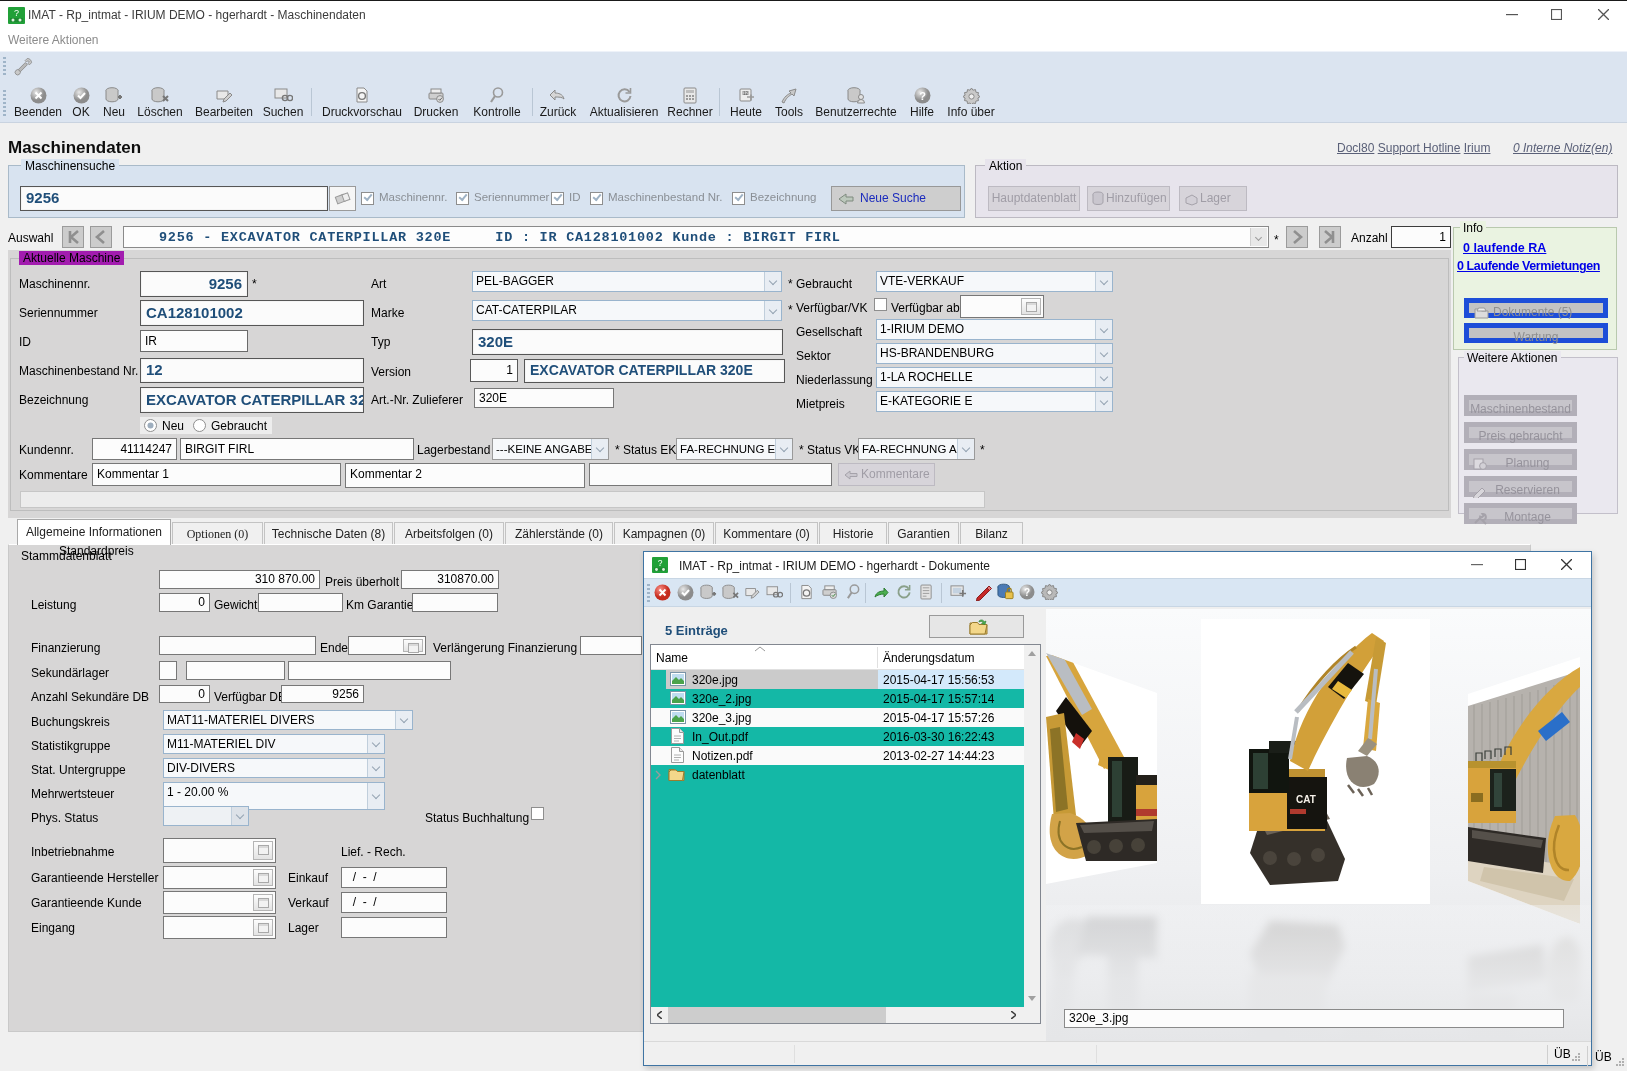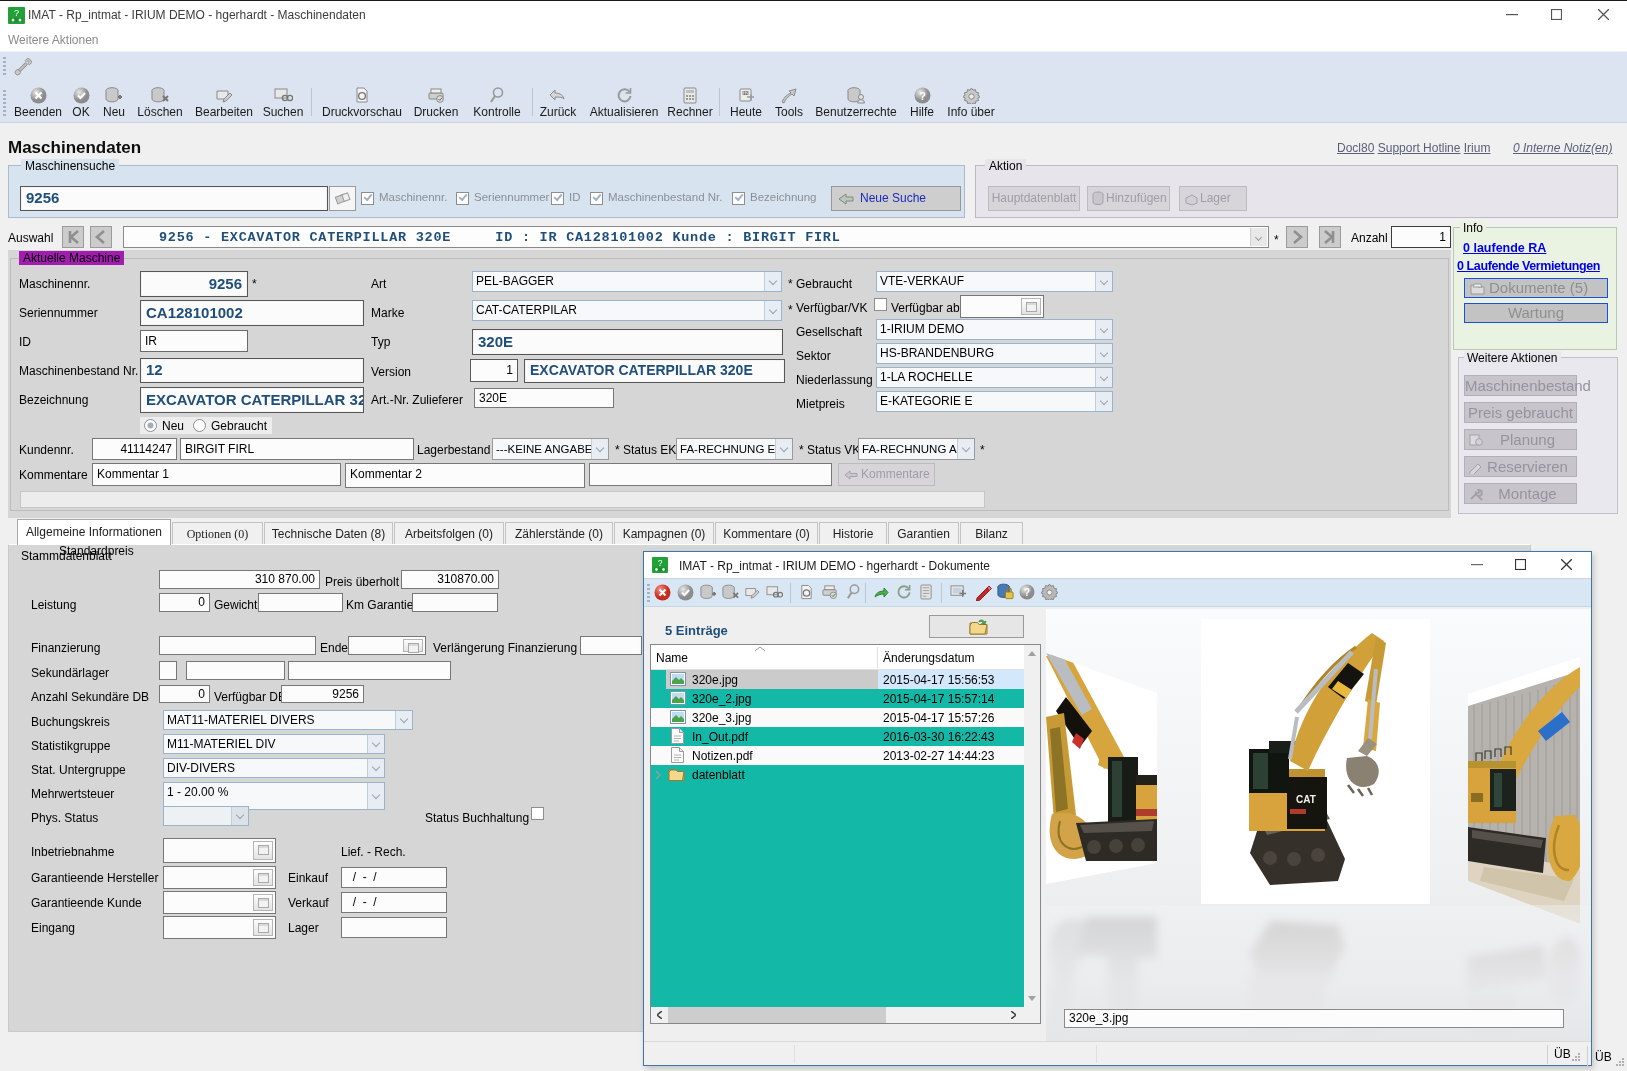--- a/index.html
+++ b/index.html
@@ -8,21 +8,21 @@
   .abs { position:absolute; }
   .lbl { position:absolute; font-size:12px; color:#000; white-space:nowrap; }
   .in { position:absolute; background:#fcfcfc; border:1px solid #777; font-size:12px; line-height:17px; padding:0 4px; white-space:nowrap; overflow:hidden; }
   .in2 { position:absolute; background:#fbfbfb; border:1px solid #565656; box-shadow:inset 0 0 0 1px #f4f4f4; font-weight:bold; color:#1f4e79; font-size:15px; padding:0 5px; white-space:nowrap; overflow:hidden; }
   .dd { position:absolute; background:#f6f8fa; border:1px solid #99b4cd; font-size:12px; padding:0 3px; white-space:nowrap; overflow:hidden; }
   .dd .ar { position:absolute; right:0; top:0; bottom:0; width:17px; background:#e8edf3; border-left:1px solid #c0cedb; }
   .dd .ar:after { content:""; position:absolute; left:5px; top:50%; margin-top:-4px; width:5px; height:5px; border-right:1px solid #94a3b2; border-bottom:1px solid #94a3b2; transform:rotate(45deg); }
   .chk { position:absolute; width:13px; height:13px; background:#fff; border:1px solid #8e8e8e; }
   .chk.c:after { content:""; position:absolute; left:2px; top:1px; width:6px; height:3px; border-left:2px solid #9eb2c5; border-bottom:2px solid #9eb2c5; transform:rotate(-50deg); }
   .btn { position:absolute; background:#d7d4da; border:1px solid #bdbac2; color:#a09da6; font-size:12px; text-align:center; }
-  .gbtn { position:absolute; background:#c3c3c3; border:1px solid #1d4ed8; color:#8f8f8f; font-size:15px; text-align:center; }
+  .gbtn { position:absolute; background:#c3c3c3; border:5px solid #1d4ed8; color:#8f8f8f; font-size:12px; text-align:center;margin-top:20px; }
   .navbtn { position:absolute; width:22px; height:22px; background:#cccccc; border:1px solid #9b9b9b; }
   .glink { color:#5a6078; text-decoration:underline; }
   .sep { position:absolute; width:1px; background:#b9c6d4; top:6px; height:28px; }
   .tbitem { position:absolute; top:3px; height:36px; text-align:center; color:#1a1a1a; }
   .tbitem .ic { display:block; margin:2px auto 1px; }
   .tab { position:absolute; top:522px; height:23px; background:#f0f0f0; border:1px solid #c3c3c3; border-bottom:none; font-size:12px; text-align:center; line-height:22px; color:#222; }
   .cal { position:absolute; right:2px; top:2px; bottom:2px; width:20px; background:linear-gradient(#fdfdfd,#e3e3e3); border:1px solid #b5b5b5; }
   .cal:after { content:""; position:absolute; left:4px; top:3px; width:9px; height:8px; border:1px solid #a9a9a9; background:#f2f2f2; box-shadow:inset 0 2px 0 #d9d9d9; }
 </style>
 </head>

